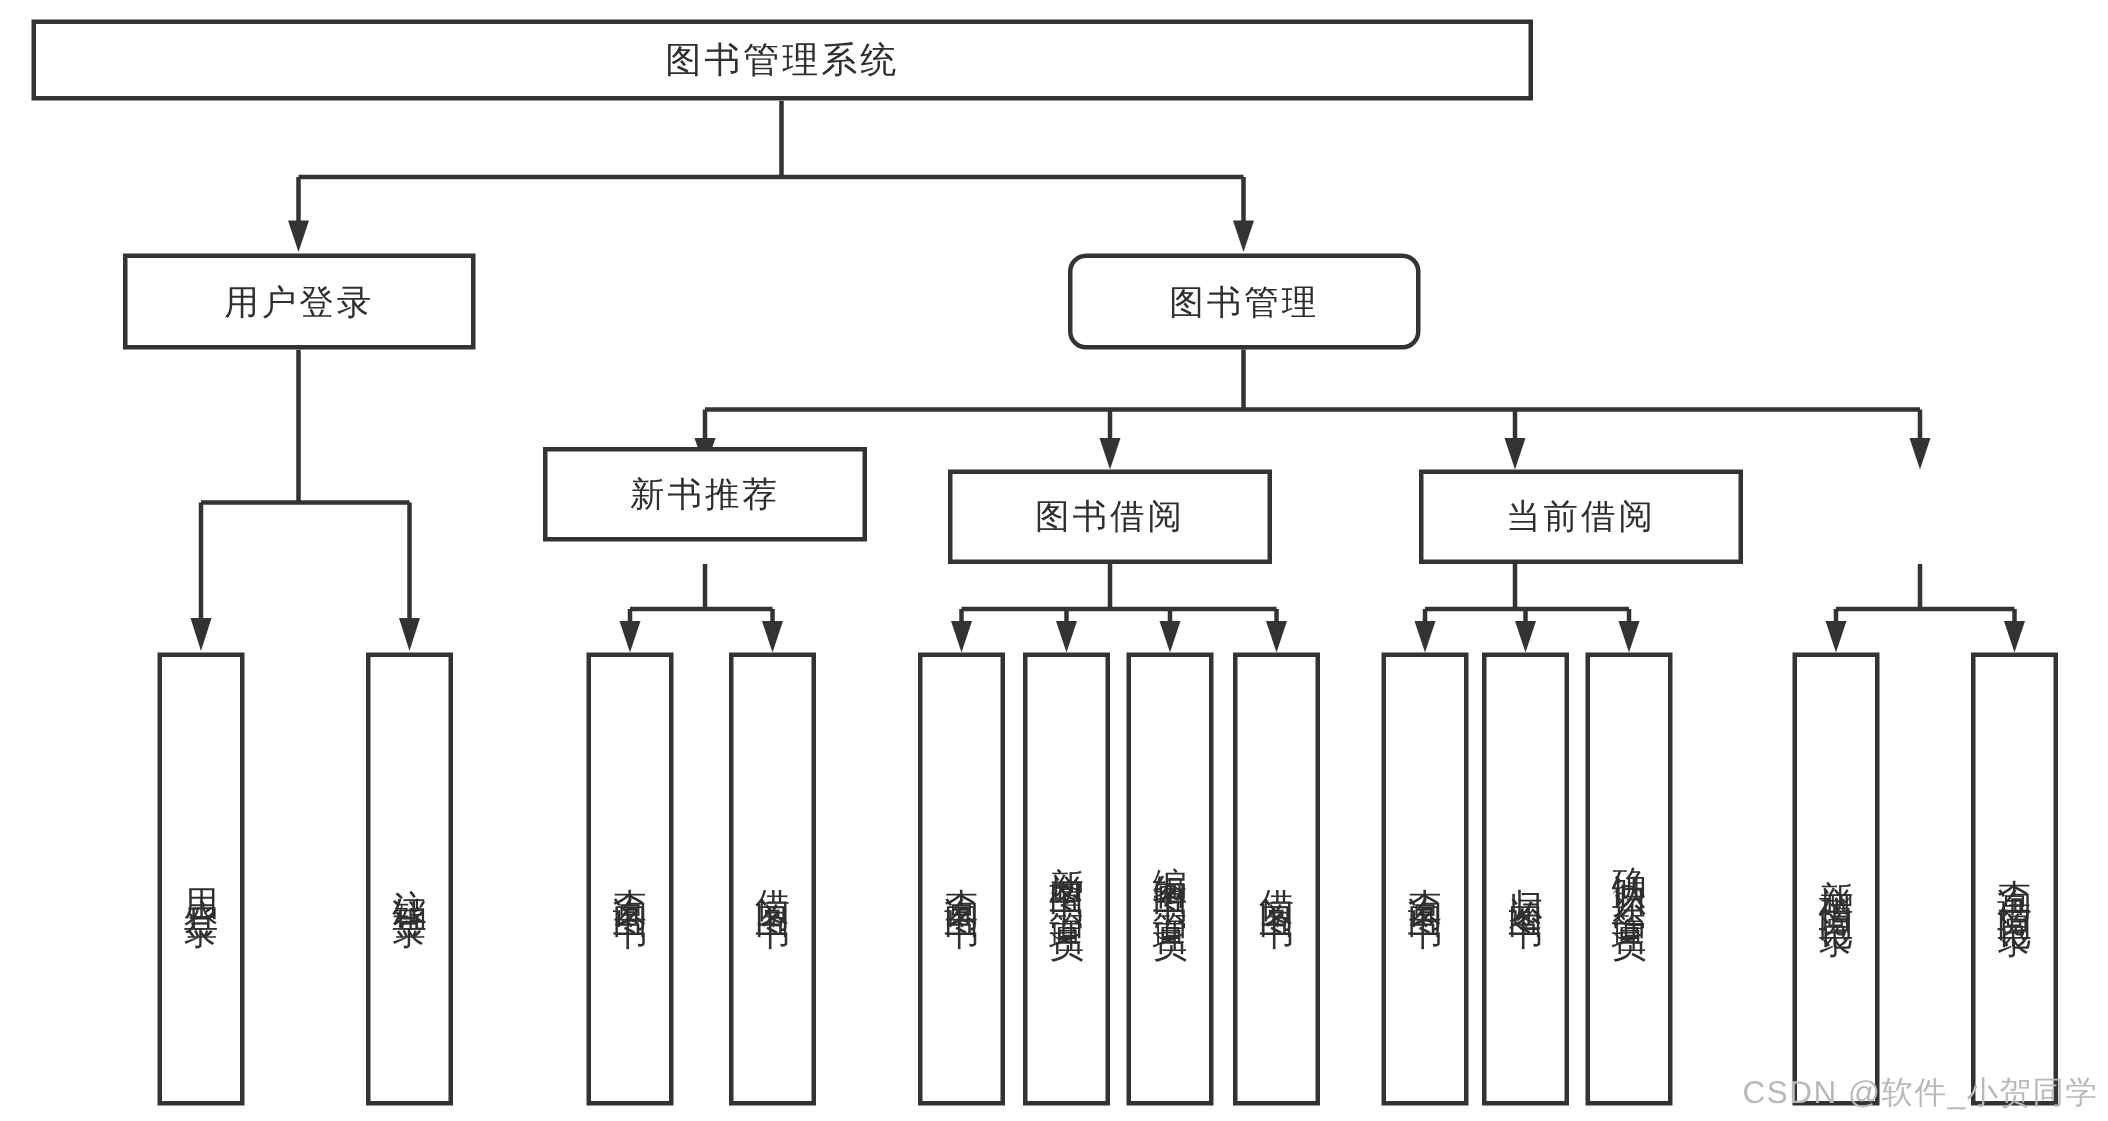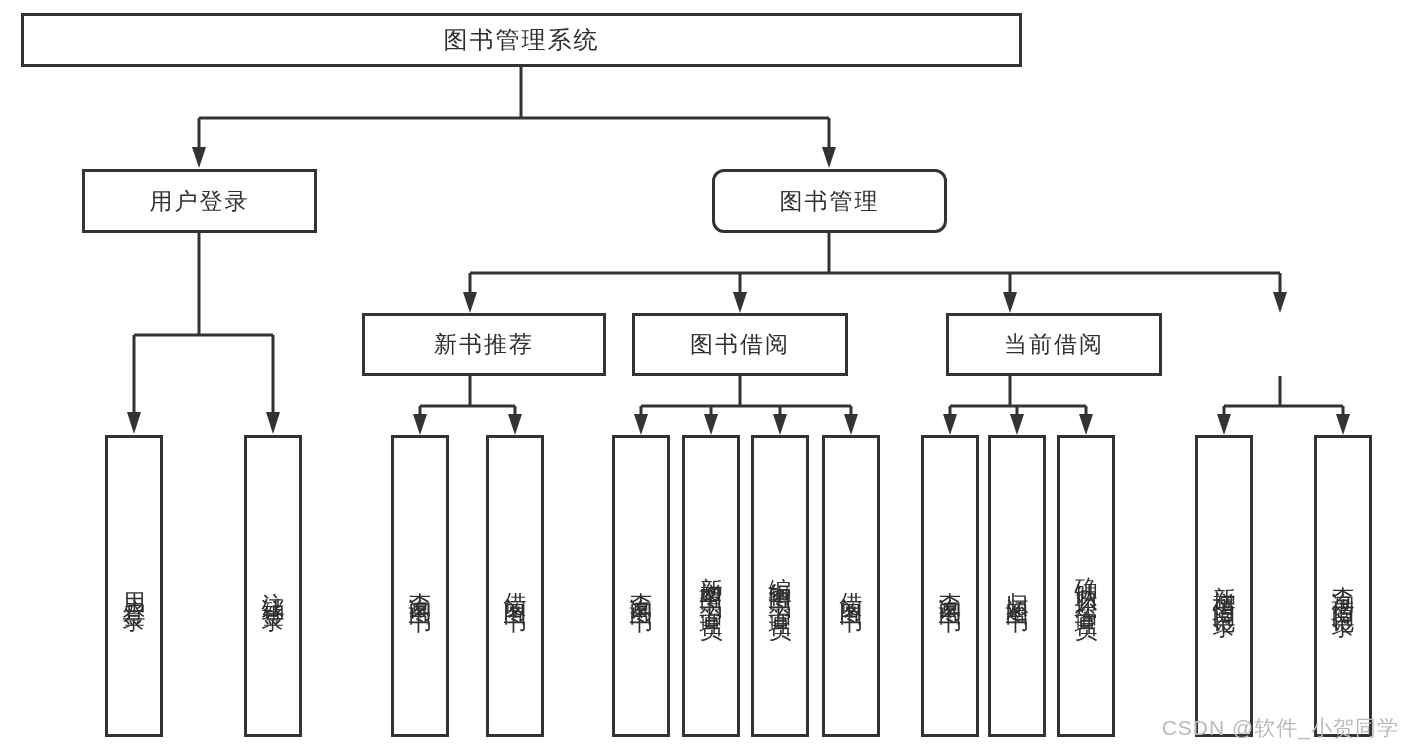--- a/index.html
+++ b/index.html
@@ -124,21 +124,21 @@
       <polygon points="1217,414 1231,414 1224,435"></polygon>
       <polygon points="1336,414 1350,414 1343,435"></polygon>
     </g>
   </svg>
 
   <div class="box root-box" style="left:21px; top:13px; width:1001px; height:54px;">图书管理系统</div>
 
   <div class="box h-label" style="left:82px; top:169px; width:235px; height:64px;">用户登录</div>
   <div class="box h-label" style="left:712px; top:169px; width:235px; height:64px;border-radius:12px;">图书管理</div>
 
-  <div class="box h-label" style="left:362px; top:313px; width:244px; height:63px;">新书推荐</div>
+  <div class="box h-label" style="left:362px; top:298px; width:216px; height:63px;">新书推荐</div>
   <div class="box h-label" style="left:632px; top:313px; width:216px; height:63px;">图书借阅</div>
   <div class="box h-label" style="left:902px; top:313px; width:216px; height:63px;margin-left:44px;">当前借阅</div>
 
   <div class="box leaf" style="left:105px; top:435px; width:58px; height:302px;">用户登录</div>
   <div class="box leaf" style="left:244px; top:435px; width:58px; height:302px;">注销登录</div>
 
   <div class="box leaf" style="left:391px; top:435px; width:58px; height:302px;">查询图书</div>
   <div class="box leaf" style="left:486px; top:435px; width:58px; height:302px;">借阅图书</div>
 
   <div class="box leaf" style="left:612px; top:435px; width:58px; height:302px;">查询图书</div>

